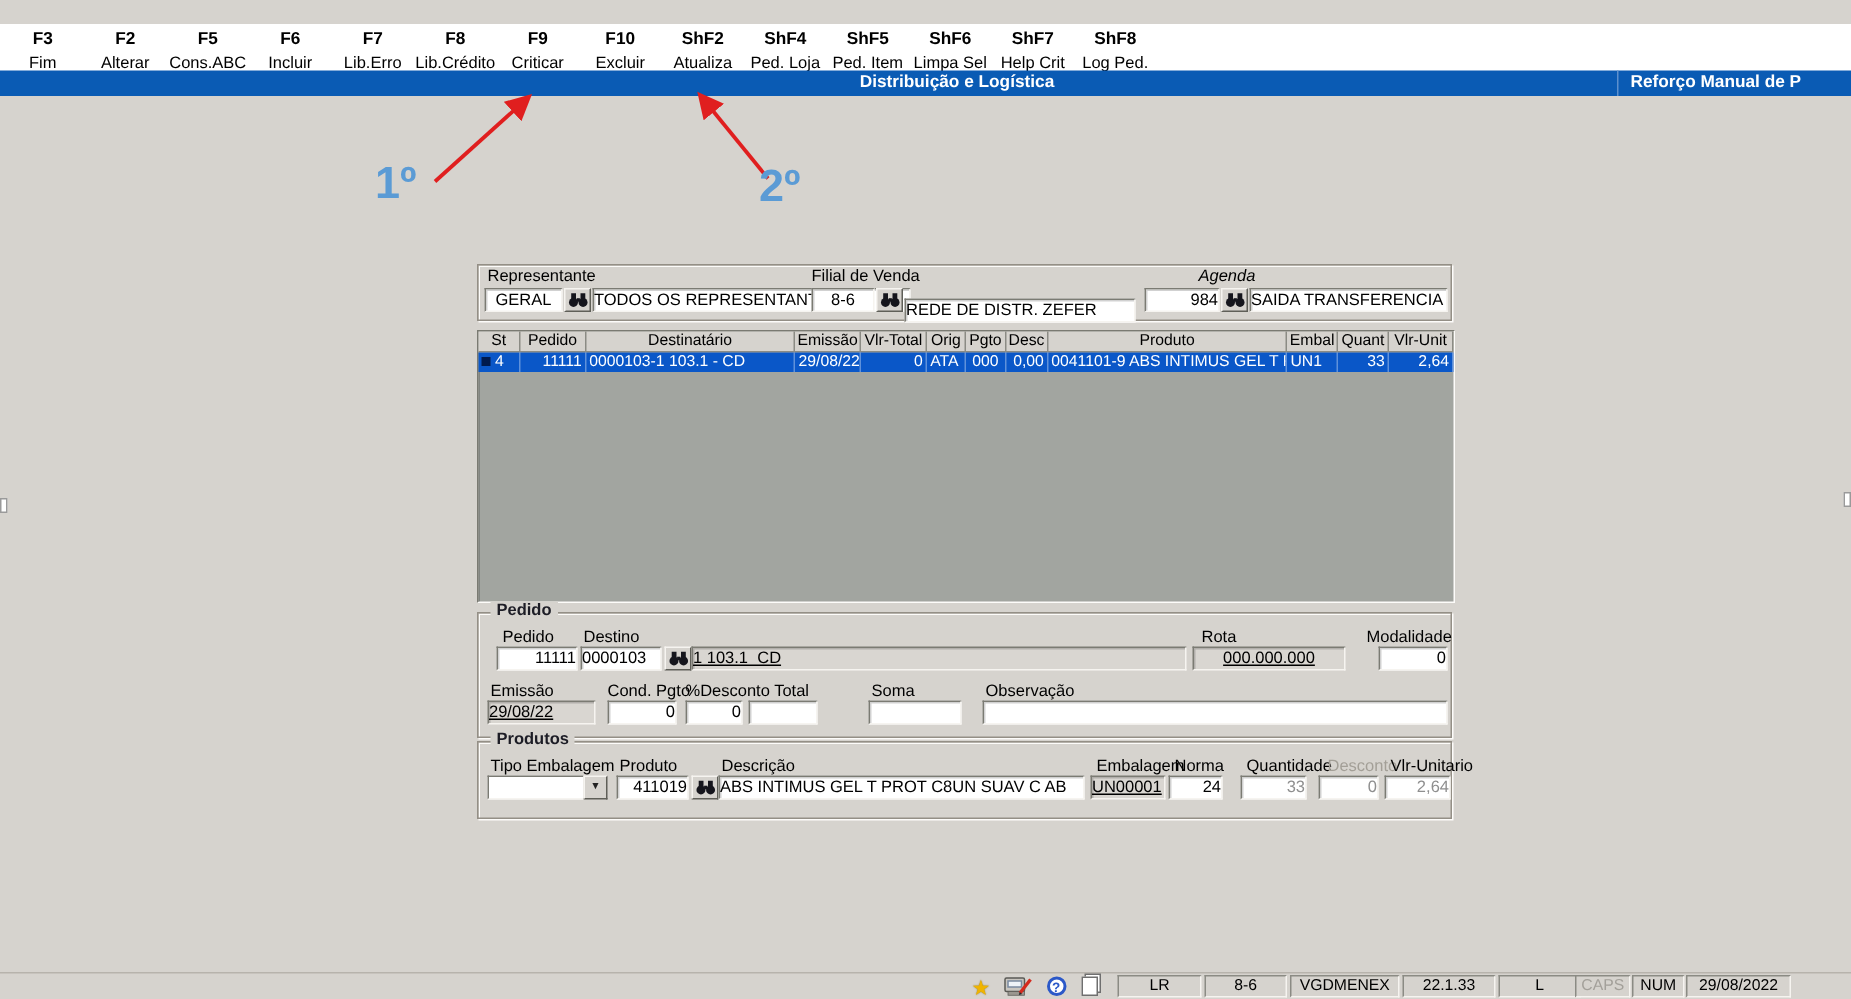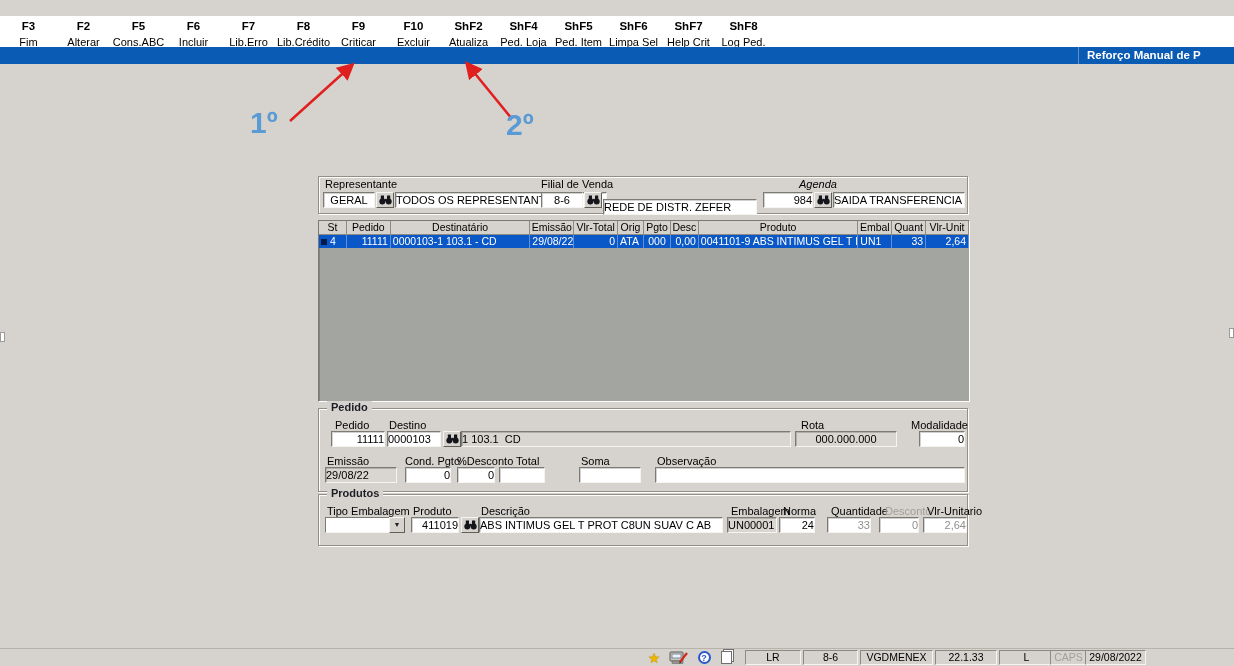--- a/index.html
+++ b/index.html
@@ -16,21 +16,21 @@
   
   .titlebar{position:absolute;left:0;top:47px;width:100%;height:17px;background:#0a5bb4;color:#fff;font-weight:bold;font-size:11.5px;}
   .seg-left{position:absolute;left:0;top:0;width:200px;height:100%;line-height:16px;text-align:center;border-right:1px solid #5d90cd;white-space:nowrap;overflow:hidden;}
   .seg-center{position:absolute;left:200px;right:158px;top:0;height:100%;line-height:16px;text-align:center;white-space:nowrap;overflow:hidden;}
   .seg-right{position:absolute;right:0;top:0;width:156px;height:100%;line-height:16px;border-left:1px solid #5d90cd;padding-left:8px;white-space:nowrap;overflow:hidden;}
 
   
   .lbl{position:absolute;font-size:11px;color:#000;white-space:nowrap;}
   .lbl.dim{color:#a39f97;}
   .fld{position:absolute;height:16px;background:#fff;border:1px solid;border-color:#7b7b73 #f6f4f0 #f6f4f0 #7b7b73;box-shadow:inset 1px 1px 0 rgba(0,0,0,0.18);font-family:"Liberation Sans",sans-serif;font-size:11px;line-height:13px;padding:0 0;color:#000;}
-  .fld.gray{background:#d9d6d1;}
+  .fld.gray{background:#d9d6d1;text-decoration:underline;}
   .fld.ar{text-align:right;}
   .fld.ac{text-align:center;}
   .fld.dimtx{color:#8f8f8f;}
   .lkp{position:absolute;width:18px;height:16px;background:#d6d3ce;border:1px solid;border-color:#f6f4f0 #5f5f58 #5f5f58 #f6f4f0;display:flex;align-items:center;justify-content:center;cursor:pointer;}
   .grp{position:absolute;border:1px solid #948f86;box-shadow:inset 1px 1px 0 #fdfcfa,1px 1px 0 #fdfcfa;}
   .grp-title{position:absolute;top:-8px;left:8px;background:#d6d3ce;padding:0 4px;font-size:11px;font-weight:bold;color:#1d1d26;white-space:nowrap;}
   .ddwrap{position:absolute;height:16px;}
   .ddbox{position:absolute;left:0;top:0;right:15px;height:16px;background:#fff;border:1px solid;border-color:#7b7b73 #f6f4f0 #f6f4f0 #7b7b73;}
   .ddbtn{position:absolute;right:0;top:0;width:16px;height:16px;background:#d6d3ce;border:1px solid;border-color:#f6f4f0 #5f5f58 #5f5f58 #f6f4f0;font-size:7px;line-height:14px;text-align:center;color:#222;cursor:pointer;}
 
@@ -118,20 +118,21 @@
         <span class="tb-key">ShF7</span>
         <span class="tb-label">Help Crit</span>
       </div>
     <div class="tb-item">
         <span class="tb-key">ShF8</span>
         <span class="tb-label">Log Ped.</span>
       </div>
   </div>
 
   <div class="titlebar">
+    <div class="seg-center">Distribuição e Logística</div>
     <div class="seg-right">Reforço Manual de P</div>
   </div>
 
   <span class="step-num" style="left:250px;top:106px;">1º</span>
   <span class="step-num" style="left:506px;top:108px;">2º</span>
   <svg class="anno-svg">
     <defs>
       <marker id="ah" markerWidth="7" markerHeight="7" refX="5" refY="3.5" orient="auto">
         <path d="M0,0 L7,3.5 L0,7 z" fill="#e01f1f"></path>
       </marker>
@@ -306,16 +307,16 @@
         <span class="page"></span>
       </div>
 
     <div class="scell" style="left:745px;width:56px;">LR</div>
     <div class="scell" style="left:803px;width:55px;">8-6</div>
     <div class="scell" style="left:860px;width:73px;">VGDMENEX</div>
     <div class="scell" style="left:935px;width:62px;">22.1.33</div>
     <div class="scell" style="left:999px;width:55px;">L</div>
     <div class="scell dimtx" style="left:1050px;width:37px;">CAPS</div>
     <div class="scell" style="left:1088px;width:35px;">NUM</div>
-    <div class="scell" style="left:1085px;width:61px;">29/08/2022</div>
+    <div class="scell" style="left:1124px;width:70px;">29/08/2022</div>
   </div>
 
 </div>
 
 </body></html>

